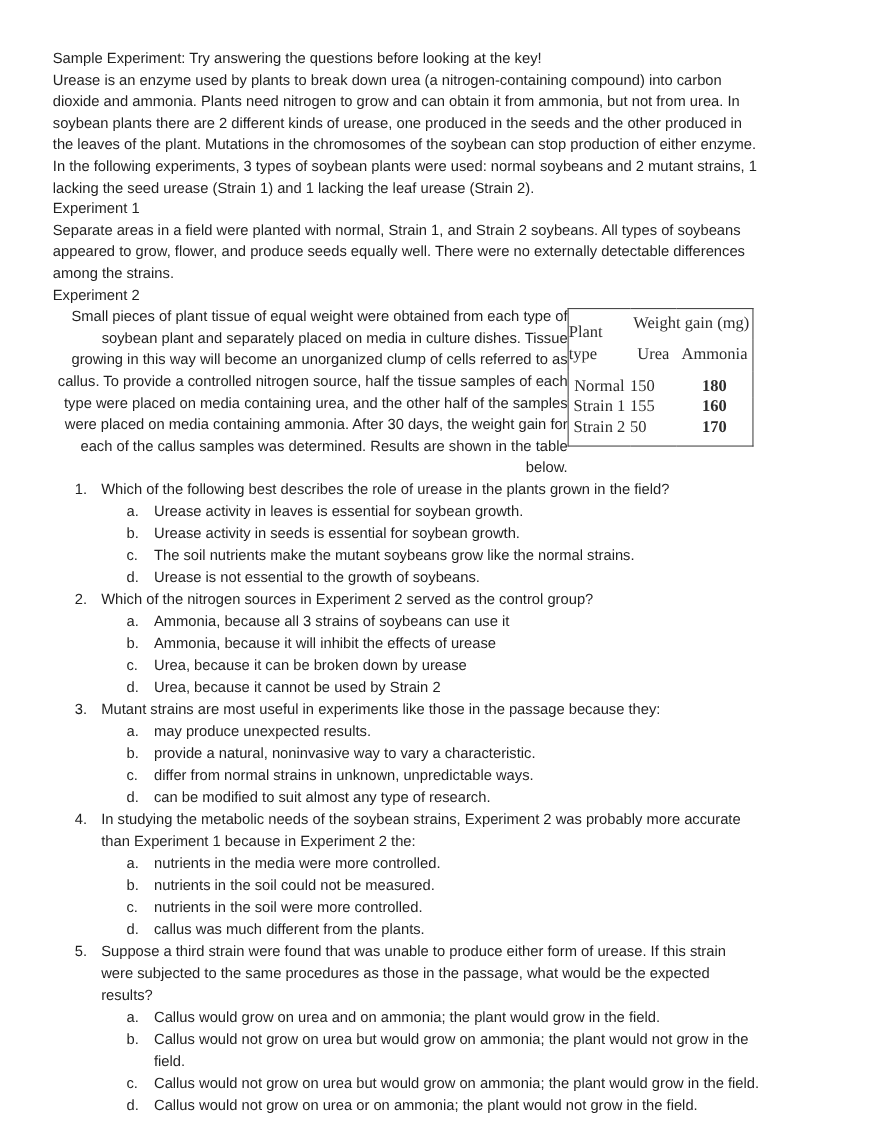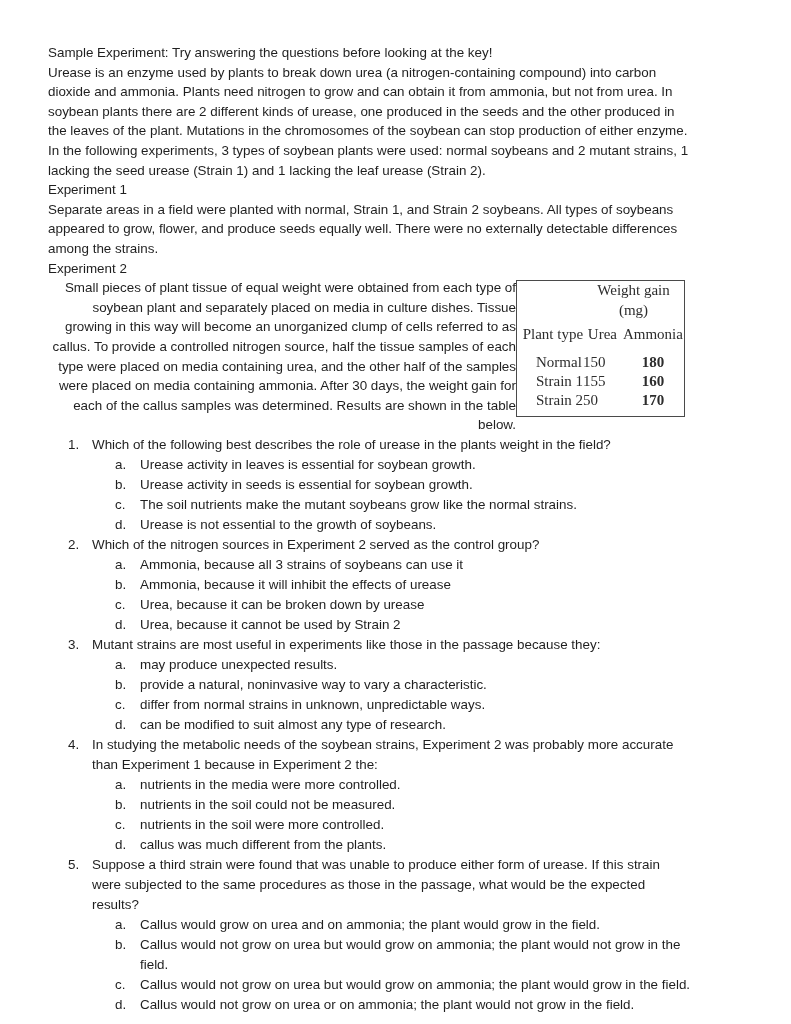--- a/index.html
+++ b/index.html
@@ -39,33 +39,33 @@
     border-bottom: 1.4px solid #4a4a4a;
     text-align: center;
     height: 28px;
     font-size: 15.5px;
     vertical-align: middle;
     margin-top: 28px;
   }
   .pt-cell {
     border-bottom: 1.6px solid #4a4a4a;
     vertical-align: bottom;
-    text-align: right;
+    text-align: left;
     padding-bottom: 5px;
     font-size: 15.2px;
   }
   .sub-cell {
     border-left: 1.4px solid #4a4a4a;
     border-bottom: 1.6px solid #4a4a4a;
     text-align: center;
     height: 29px;
     vertical-align: middle;
   }
   .data-cell { line-height: 19px; vertical-align: top; }
-  .data-plant { padding-left: 19px; text-align: left; }
+  .data-plant { text-align: center; }
   .data-urea  { border-left: 1.4px solid #4a4a4a; text-align: left; padding-right: 15px; }
   .data-ammonia { border-left: 1.4px solid #4a4a4a; text-align: center; font-weight: bold; }
   tr.first-data td { padding-top: 4px; }
   tr.last-data td { padding-bottom: 6px; }
 
   
   .questions { margin-top: 0.5px; }
   .q-line, .opt { display: flex; line-height: 20px; }
   .q-num { width: 24px; margin-left: 20px; flex: none; }
   .q-text { flex: 1; max-width: 656px; }
@@ -118,21 +118,21 @@
         </tr>
       </tbody>
     </table>
   </div>
 
   <div class="questions">
 
     <div class="q">
       <div class="q-line">
         <span class="q-num">1.</span>
-        <div class="q-text">Which of the following best describes the role of urease in the plants weight in the field?</div>
+        <div class="q-text">Which of the following best describes the role of urease in the plants grown in the field?</div>
       </div>
       <div class="opt">
         <span class="opt-letter">a.</span>
         <div class="opt-text">Urease activity in leaves is essential for soybean growth.</div>
       </div>
       <div class="opt">
         <span class="opt-letter">b.</span>
         <div class="opt-text">Urease activity in seeds is essential for soybean growth.</div>
       </div>
       <div class="opt">

